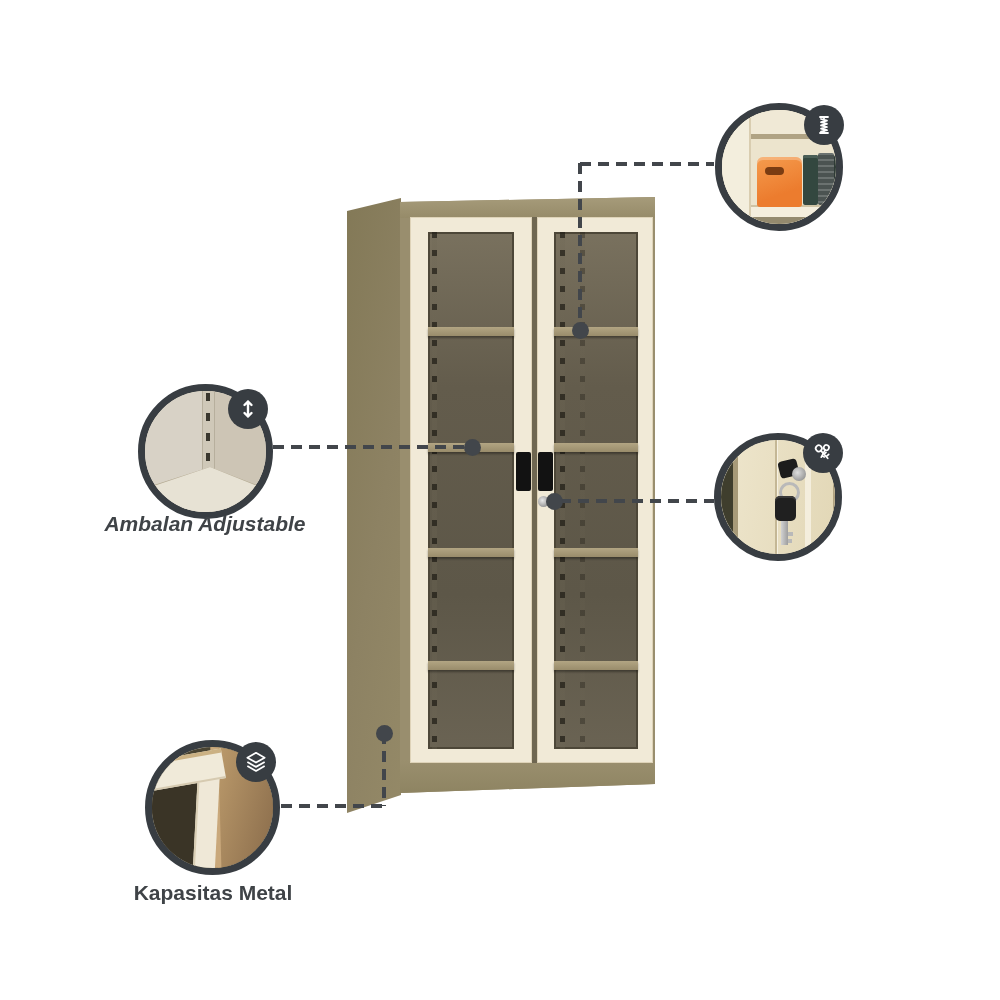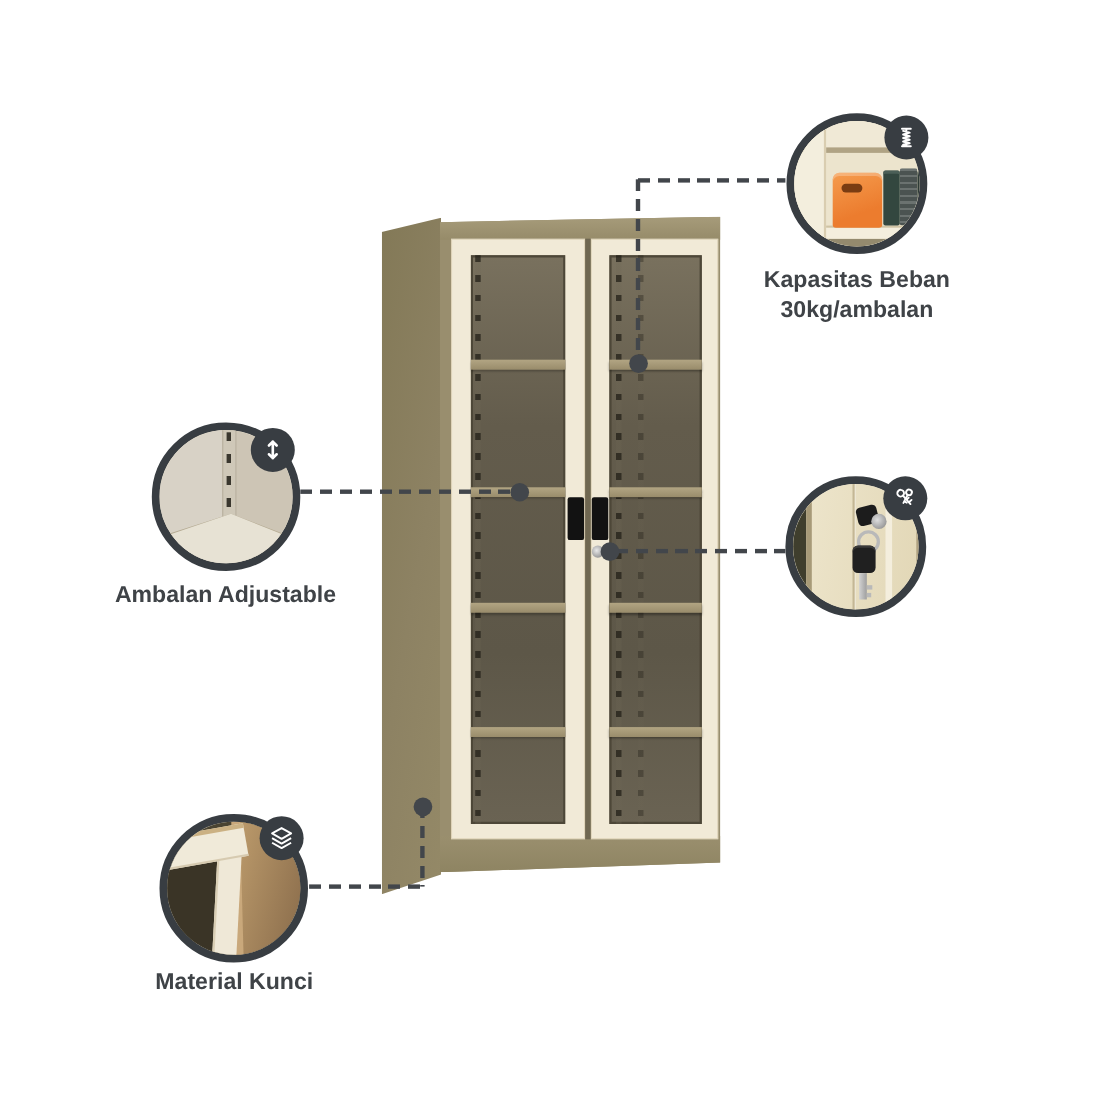--- a/index.html
+++ b/index.html
@@ -169,24 +169,20 @@
       <div class="abs c1-frame"></div>
     </div>
   </div>
   <div class="abs badge" style="left:804px;top:105px;">
     <span>
       <svg width="24" height="24" viewBox="0 0 24 24">
         <path d="M8 4 H16 M8 20 H16 M12 4 V5.5 M12 18.5 V20 M9 6 L15 7.6 L9 9.2 L15 10.8 L9 12.4 L15 14 L9 15.6 L15 17.2 L9 18.6" stroke="#ffffff" stroke-width="1.8" fill="none" stroke-linecap="round" stroke-linejoin="round"></path>
       </svg>
     </span>
   </div>
-  <div class="abs label" style="left:669px;top:241px;width:220px;">
-    <div>Kapasitas Beban</div>
-    <div>30kg/ambalan</div>
-  </div>
 
   <div class="abs callout-circle" style="left:714px;top:433px;width:128px;height:128px;">
     <div class="abs c2-bg">
       <div class="abs c2-dark"></div>
       <div class="abs c2-tan"></div>
       <div class="abs c2-seam"></div>
       <div class="abs c2-hl"></div>
       <div class="abs c2-right"></div>
       <div class="abs c2-keyhead"></div>
       <div class="abs c2-lock"></div>
@@ -224,21 +220,21 @@
       <div class="abs c3-floor"></div>
     </div>
   </div>
   <div class="abs badge" style="left:228px;top:389px;">
     <span>
       <svg width="24" height="24" viewBox="0 0 24 24">
         <path d="M12 4.5 V19.5 M12 4.5 L8.5 8 M12 4.5 L15.5 8 M12 19.5 L8.5 16 M12 19.5 L15.5 16" stroke="#ffffff" stroke-width="2.4" fill="none" stroke-linecap="round" stroke-linejoin="round"></path>
       </svg>
     </span>
   </div>
-  <div class="abs label" style="left:85px;top:527px;width:240px;">
+  <div class="abs label" style="left:85px;top:510px;width:240px;font-style:italic;">
     <div>Ambalan Adjustable</div>
   </div>
 
   <div class="abs callout-circle" style="left:145px;top:740px;width:135px;height:135px;">
     <div class="abs c4-bg">
       <div class="abs c4-brown"></div>
       <div class="abs c4-tanedge"></div>
       <div class="abs c4-dark"></div>
       <div class="abs c4-vband"></div>
       <div class="abs c4-hband"></div>
@@ -249,16 +245,16 @@
       <svg width="26" height="26" viewBox="0 0 24 24">
         <g stroke="#ffffff" stroke-width="1.6" fill="none" stroke-linejoin="round">
           <path d="M12 3.5 L20 8 L12 12.5 L4 8 Z"></path>
           <path d="M4 12 L12 16.5 L20 12"></path>
           <path d="M4 15.8 L12 20.3 L20 15.8"></path>
         </g>
       </svg>
     </span>
   </div>
   <div class="abs label" style="left:93px;top:879px;width:240px;">
-    <div>Material Kunci</div>
+    <div>Kapasitas Metal</div>
   </div>
 
 </div>
 
 </body></html>

